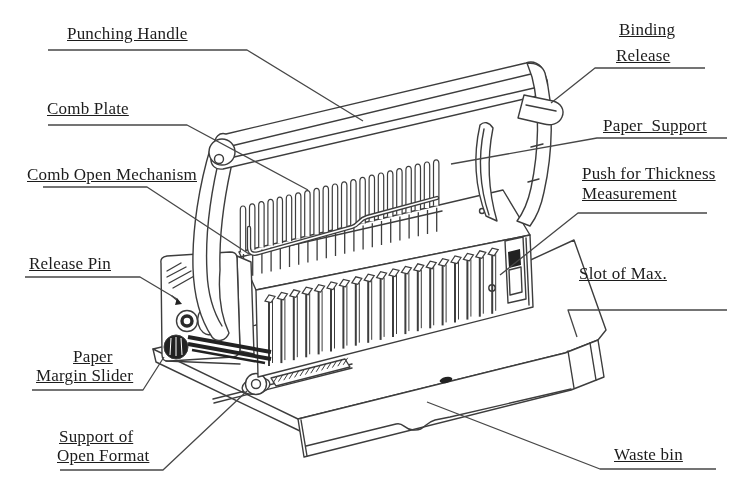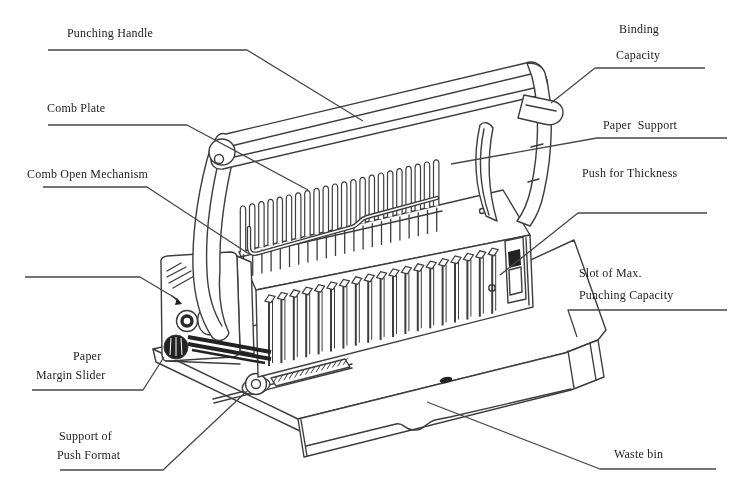--- a/index.html
+++ b/index.html
@@ -2,22 +2,22 @@
 <html><head>
 <meta charset="utf-8">
 <style>
   html,body{margin:0;padding:0;background:#ffffff;}
   .stage{
     position:relative;width:750px;height:500px;background:#ffffff;
     font-family:"Liberation Serif","DejaVu Serif",serif;overflow:hidden;
   }
   .stage svg{position:absolute;left:0;top:0;}
   .lbl{
-    position:absolute;font-size:12px;line-height:19px;color:#1c1c1c;
-    white-space:pre;letter-spacing:0.2px;
+    position:absolute;font-size:17px;line-height:19px;color:#1c1c1c;
+    white-space:pre;letter-spacing:0.2px;text-decoration:underline;
   }
   .mline{stroke:#3d3d3d;stroke-width:1.4;fill:none;stroke-linecap:round;stroke-linejoin:round;}
   .mfill{stroke:#3d3d3d;stroke-width:1.4;fill:#ffffff;stroke-linejoin:round;}
   .leader{stroke:#474747;stroke-width:1.3;fill:none;stroke-linejoin:round;}
   .dark{fill:#222222;stroke:none;}
 </style>
 </head>
 <body>
 
 <div class="stage">
@@ -271,25 +271,26 @@
     <polyline class="leader" points="727,138 597,138 451,164"></polyline>
     <polyline class="leader" points="707,213 578,213 500,275"></polyline>
     <polyline class="leader" points="727,310 568,310 577,337"></polyline>
     <polyline class="leader" points="716,469 600,469 427,402"></polyline>
   </g>
 </svg>
 
 <div class="lbl" style="left:67px;top:24px">Punching Handle</div>
 <div class="lbl" style="left:27px;top:165px">Comb Open Mechanism</div>
 <div class="lbl" style="left:47px;top:99px">Comb Plate</div>
+<div class="lbl" style="left:29px;top:254px">Release Pin</div>
 <div class="lbl" style="left:73px;top:347px">Paper</div>
 <div class="lbl" style="left:36px;top:366px">Margin Slider</div>
 <div class="lbl" style="left:59px;top:427px">Support of</div>
-<div class="lbl" style="left:57px;top:446px">Push Format</div>
+<div class="lbl" style="left:57px;top:446px">Open Format</div>
 <div class="lbl" style="left:619px;top:20px">Binding</div>
-<div class="lbl" style="left:616px;top:46px">Capacity</div>
+<div class="lbl" style="left:616px;top:46px">Release</div>
 <div class="lbl" style="left:582px;top:164px">Push for Thickness</div>
 <div class="lbl" style="left:603px;top:116px">Paper  Support</div>
+<div class="lbl" style="left:582px;top:184px">Measurement</div>
 <div class="lbl" style="left:579px;top:264px">Slot of Max.</div>
-<div class="lbl" style="left:579px;top:286px">Punching Capacity</div>
 <div class="lbl" style="left:614px;top:445px">Waste bin</div>
 
 </div>
 
 </body></html>

